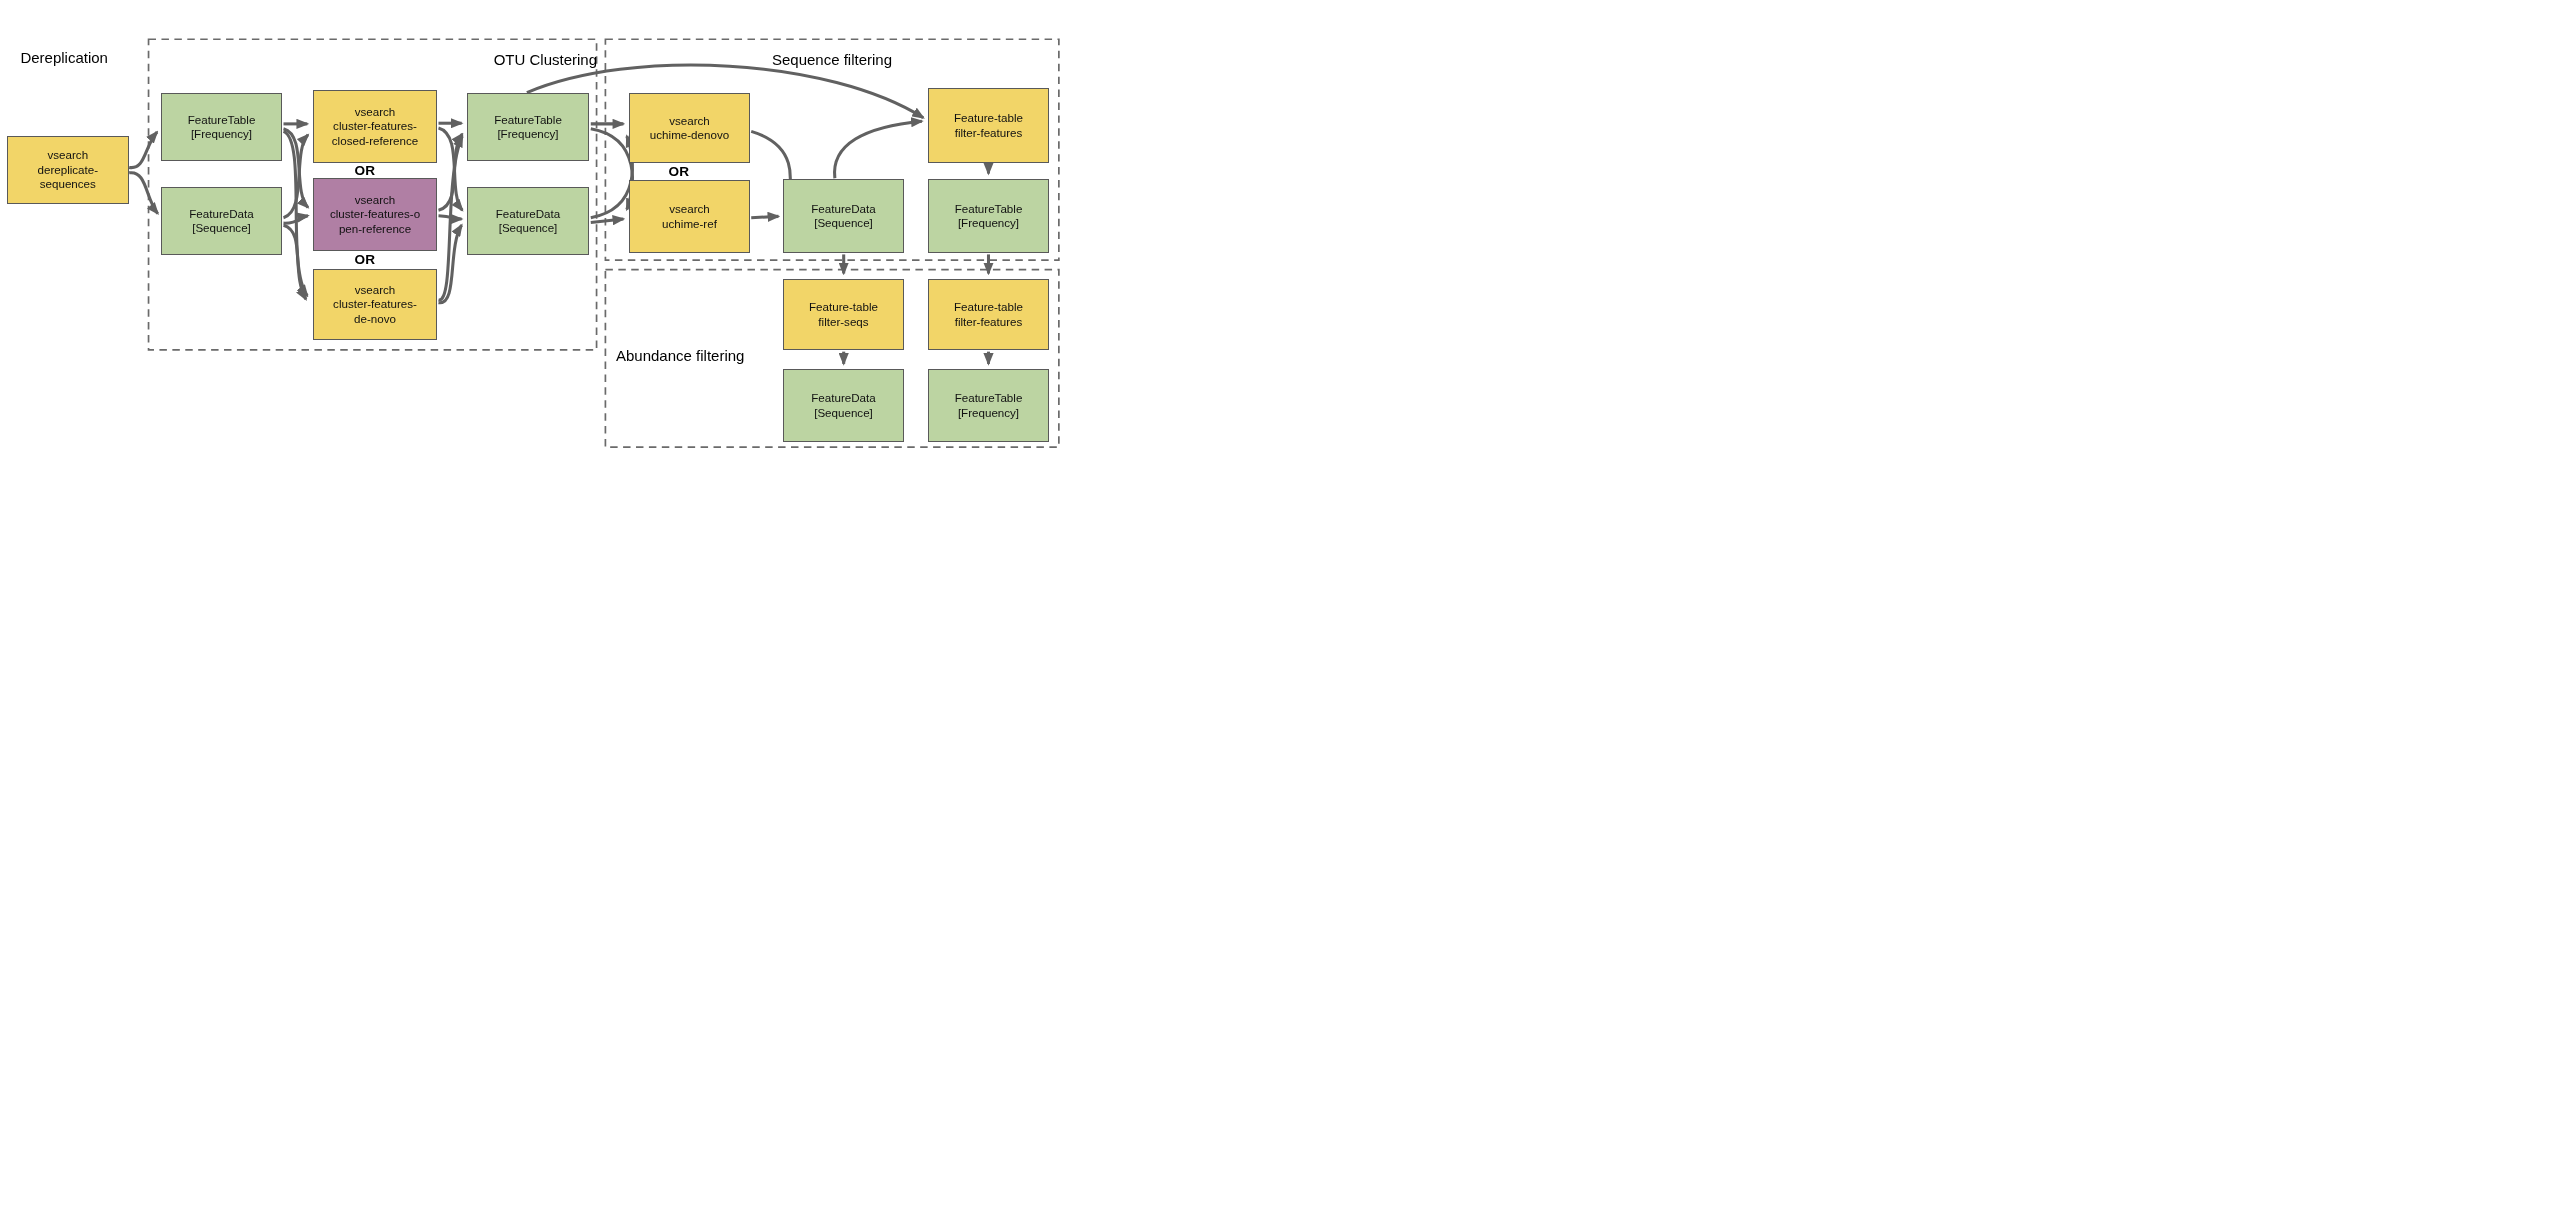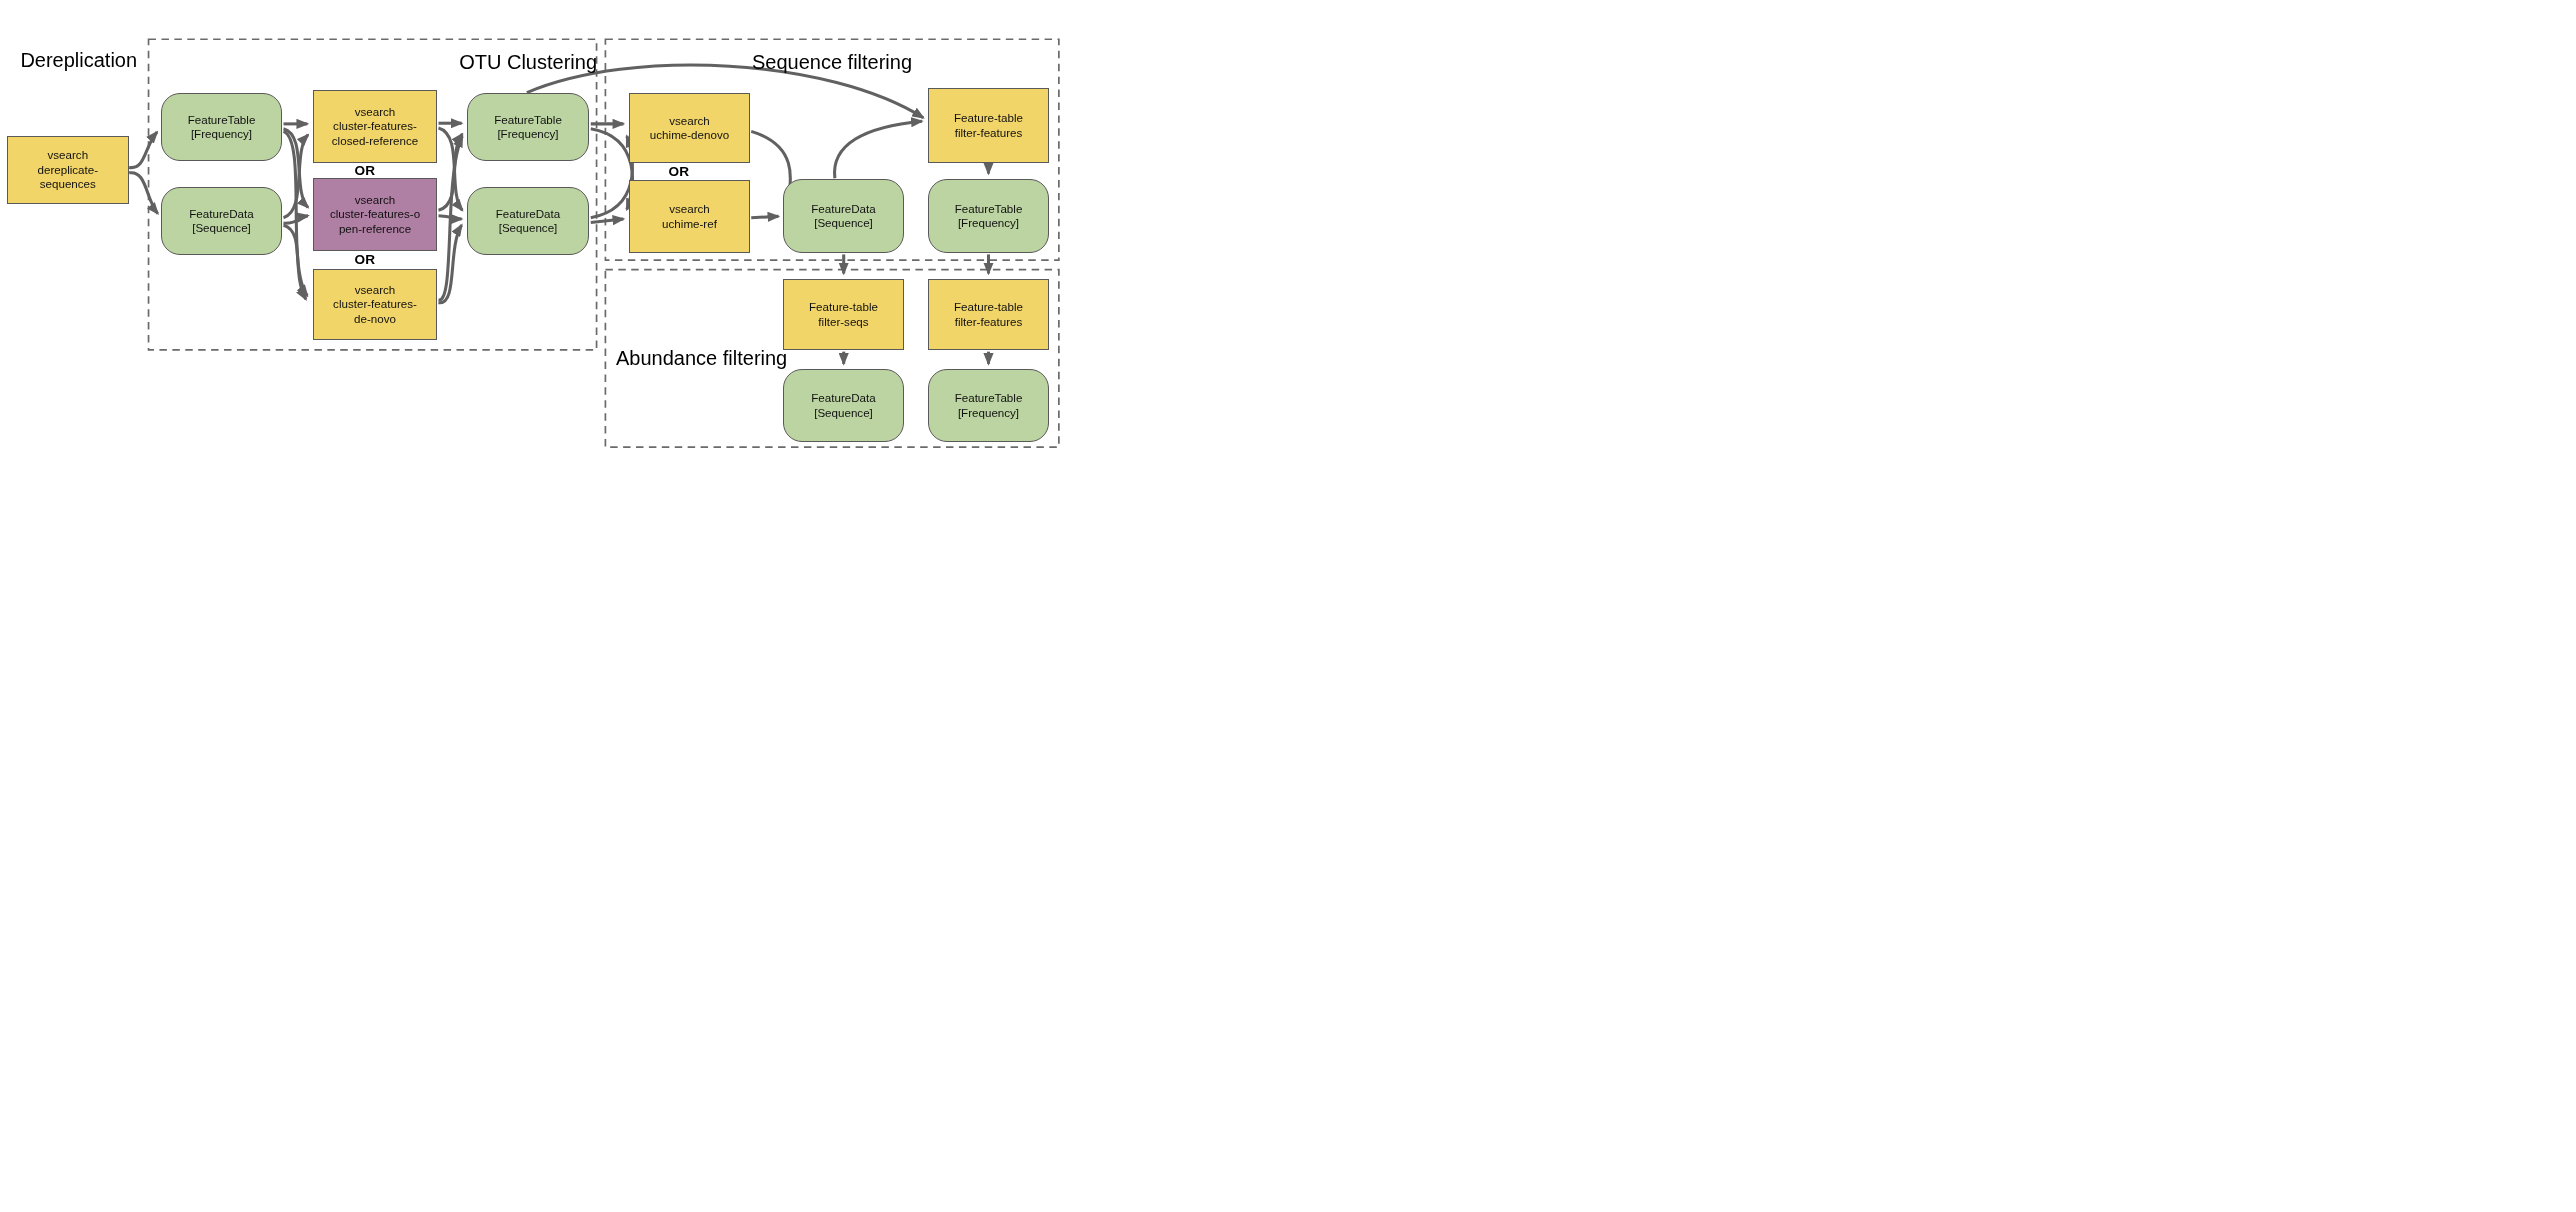--- a/index.html
+++ b/index.html
@@ -12,24 +12,24 @@
   .edge{fill:none;stroke:var(--edge-color,#616161);stroke-width:4.5;}
   .node{
     position:absolute;display:flex;align-items:center;justify-content:center;
     text-align:center;border:1.7px solid var(--node-border,#595959);
     box-sizing:border-box;z-index:2;
   }
   .node-label{
     white-space:pre-line;font-size:11.6px;line-height:1.25;color:#111;
   }
   .command{background:var(--command-fill,#f2d568);}
-  .artifact{background:var(--artifact-fill,#bcd4a2);border-radius:19px;align-items:center;}
+  .artifact{background:var(--artifact-fill,#bcd4a2);border-radius:0;align-items:center;}
   .command-alt{background:var(--alt-fill,#b07fa4);}
   .section-title{
-    position:absolute;font-size:20px;color:#000;z-index:3;
+    position:absolute;font-size:15px;color:#000;z-index:3;
   }
   .centered{text-align:center;}
   .or-label{
     position:absolute;font-size:13.6px;font-weight:bold;color:#000;
     z-index:3;text-align:left;width:41px;margin-left:-20.4px;
   }
 </style>
 </head>
 <body>
 

